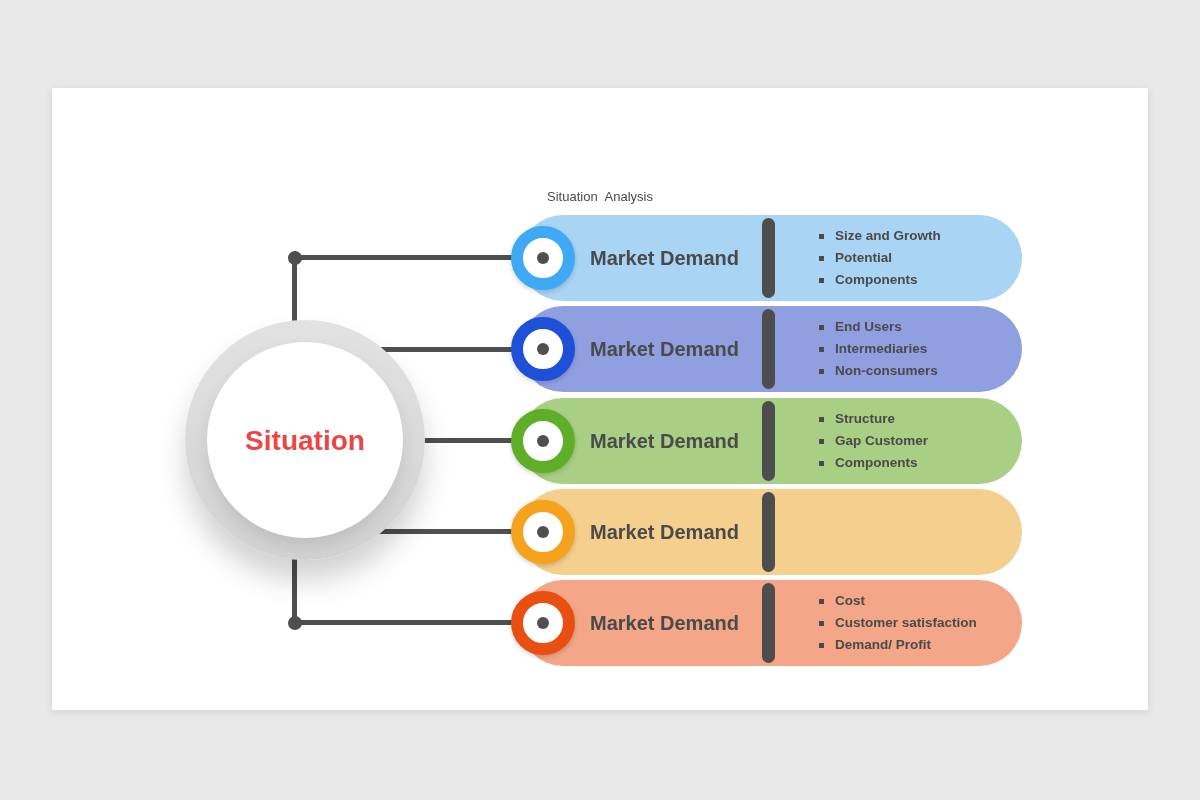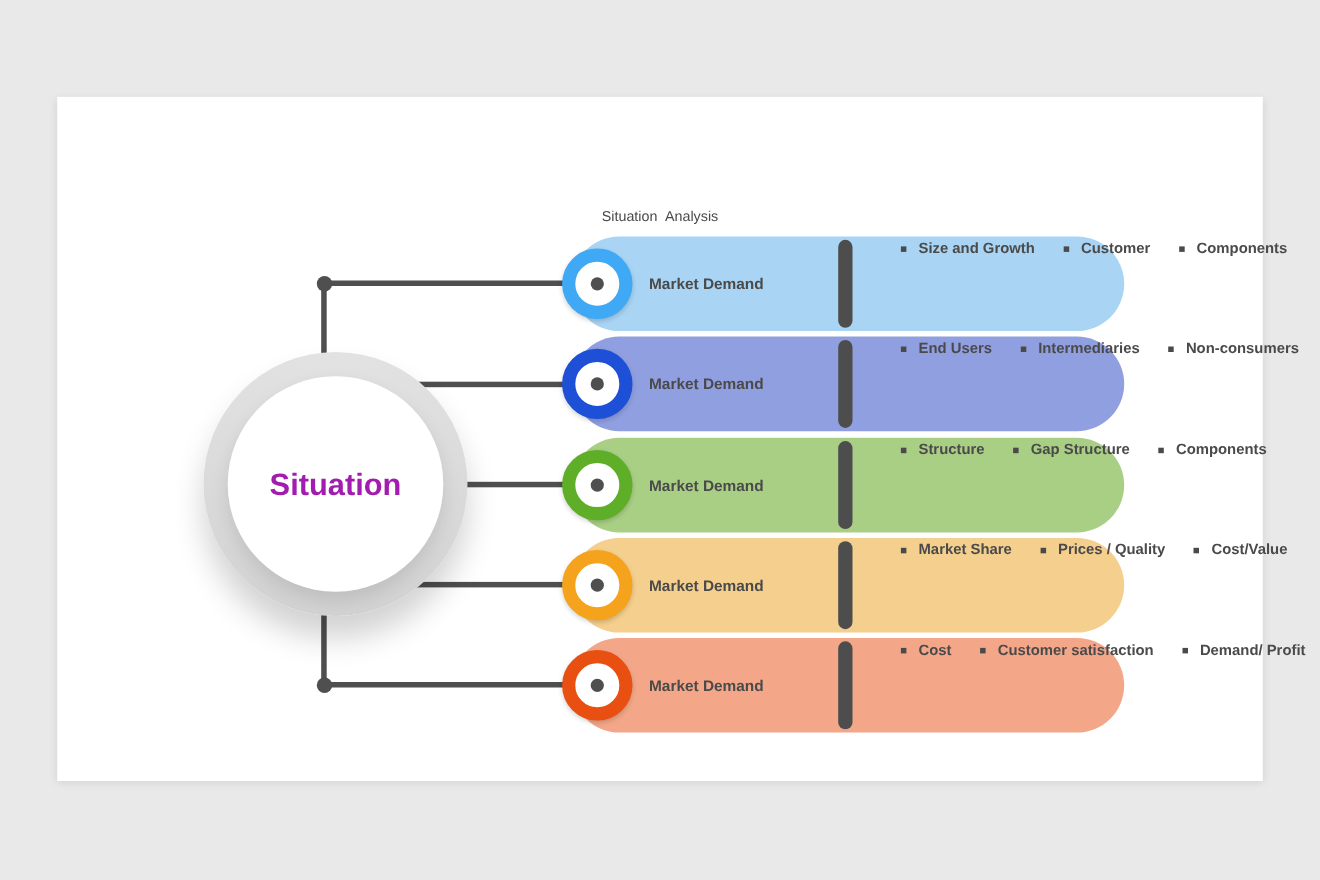--- a/index.html
+++ b/index.html
@@ -19,36 +19,36 @@
   .cdot{position:absolute;width:14px;height:14px;border-radius:50%;background:#4f4f4f;z-index:1;}
   .cdot-top{left:288px;top:251px}.cdot-bottom{left:288px;top:616px}
 
   
   .big-circle{position:absolute;left:185px;top:320px;width:240px;height:240px;border-radius:50%;
         background:linear-gradient(180deg,#e2e2e2,#d2d2d2);
         box-shadow:0 20px 28px rgba(0,0,0,0.18);z-index:2;}
   .big-circle-inner{position:absolute;left:22px;top:22px;width:196px;height:196px;border-radius:50%;
         background:#ffffff;box-shadow:0 8px 16px rgba(0,0,0,0.10);
         display:flex;flex-direction:column;align-items:center;justify-content:center;}
-  .big-circle-inner .line{font-size:28px;font-weight:bold;color:#a21caf;line-height:1.25;}
+  .big-circle-inner .line{font-size:28px;font-weight:bold;color:#ef4444;line-height:1.25;}
 
   
   .row{position:absolute;left:0;top:0;width:1200px;height:86px;z-index:3;}
   .r0{top:215px}.r1{top:306px}.r2{top:398px}.r3{top:489px}.r4{top:580px}
   .pill{position:absolute;left:520px;top:0;width:502px;height:86px;border-radius:43px;
         background:var(--pill,#ccc);}
   .ring{position:absolute;left:511px;top:11px;width:40px;height:40px;border-radius:50%;
         background:#ffffff;border:12px solid var(--ring,#888);
         box-shadow:0 2px 5px rgba(0,0,0,0.18);}
   .ring-dot{position:absolute;left:14px;top:14px;width:12px;height:12px;border-radius:50%;background:#4f4f4f;}
   .row-title{position:absolute;left:590px;top:0;height:76px;line-height:86px;
-        font-size:14px;font-weight:bold;color:#4a4a4a;}
+        font-size:20px;font-weight:bold;color:#4a4a4a;}
   .divider{position:absolute;left:762px;top:3px;width:13px;height:80px;border-radius:7px;background:#4d4d4d;}
   .bullets{position:absolute;left:818px;top:0;height:86px;margin:0;padding:0;list-style:none;
-        display:flex;flex-direction:row;justify-content:center;gap:25px;}
+        display:flex;flex-direction:column;justify-content:center;}
   .bullets li{position:relative;padding-left:17px;font-size:13.5px;font-weight:bold;color:#4a4a4a;
         line-height:22px;}
   .bullets li .bullet-marker{position:absolute;left:1px;top:9px;width:5px;height:5px;background:#4a4a4a;}
 </style>
 </head>
 <body>
 
 <div id="stage">
 
   <div class="slide">
@@ -72,21 +72,21 @@
 
   <div class="row r0" style="--pill: #a9d4f4; --ring: #3fa9f5;">
     <div class="pill"></div>
     <div class="ring">
         <div class="ring-dot"></div>
       </div>
     <div class="row-title">Market Demand</div>
     <div class="divider"></div>
     <ul class="bullets">
       <li><span class="bullet-marker"></span><span>Size and Growth</span></li>
-      <li><span class="bullet-marker"></span><span>Customer</span></li>
+      <li><span class="bullet-marker"></span><span>Potential</span></li>
       <li><span class="bullet-marker"></span><span>Components</span></li>
     </ul>
   </div>
 
   <div class="row r1" style="--pill: #909fe0; --ring: #1d4fd7;">
     <div class="pill"></div>
     <div class="ring">
         <div class="ring-dot"></div>
       </div>
     <div class="row-title">Market Demand</div>
@@ -100,37 +100,32 @@
 
   <div class="row r2" style="--pill: #a9cf85; --ring: #5fae27;">
     <div class="pill"></div>
     <div class="ring">
         <div class="ring-dot"></div>
       </div>
     <div class="row-title">Market Demand</div>
     <div class="divider"></div>
     <ul class="bullets">
       <li><span class="bullet-marker"></span><span>Structure</span></li>
-      <li><span class="bullet-marker"></span><span>Gap Structure</span></li>
+      <li><span class="bullet-marker"></span><span>Gap Customer</span></li>
       <li><span class="bullet-marker"></span><span>Components</span></li>
     </ul>
   </div>
 
   <div class="row r3" style="--pill: #f5cf8d; --ring: #f5a31d;">
     <div class="pill"></div>
     <div class="ring">
         <div class="ring-dot"></div>
       </div>
     <div class="row-title">Market Demand</div>
     <div class="divider"></div>
-    <ul class="bullets">
-      <li><span class="bullet-marker"></span><span>Market Share</span></li>
-      <li><span class="bullet-marker"></span><span>Prices / Quality</span></li>
-      <li><span class="bullet-marker"></span><span>Cost/Value</span></li>
-    </ul>
   </div>
 
   <div class="row r4" style="--pill: #f3a788; --ring: #e84f10;">
     <div class="pill"></div>
     <div class="ring">
         <div class="ring-dot"></div>
       </div>
     <div class="row-title">Market Demand</div>
     <div class="divider"></div>
     <ul class="bullets">

